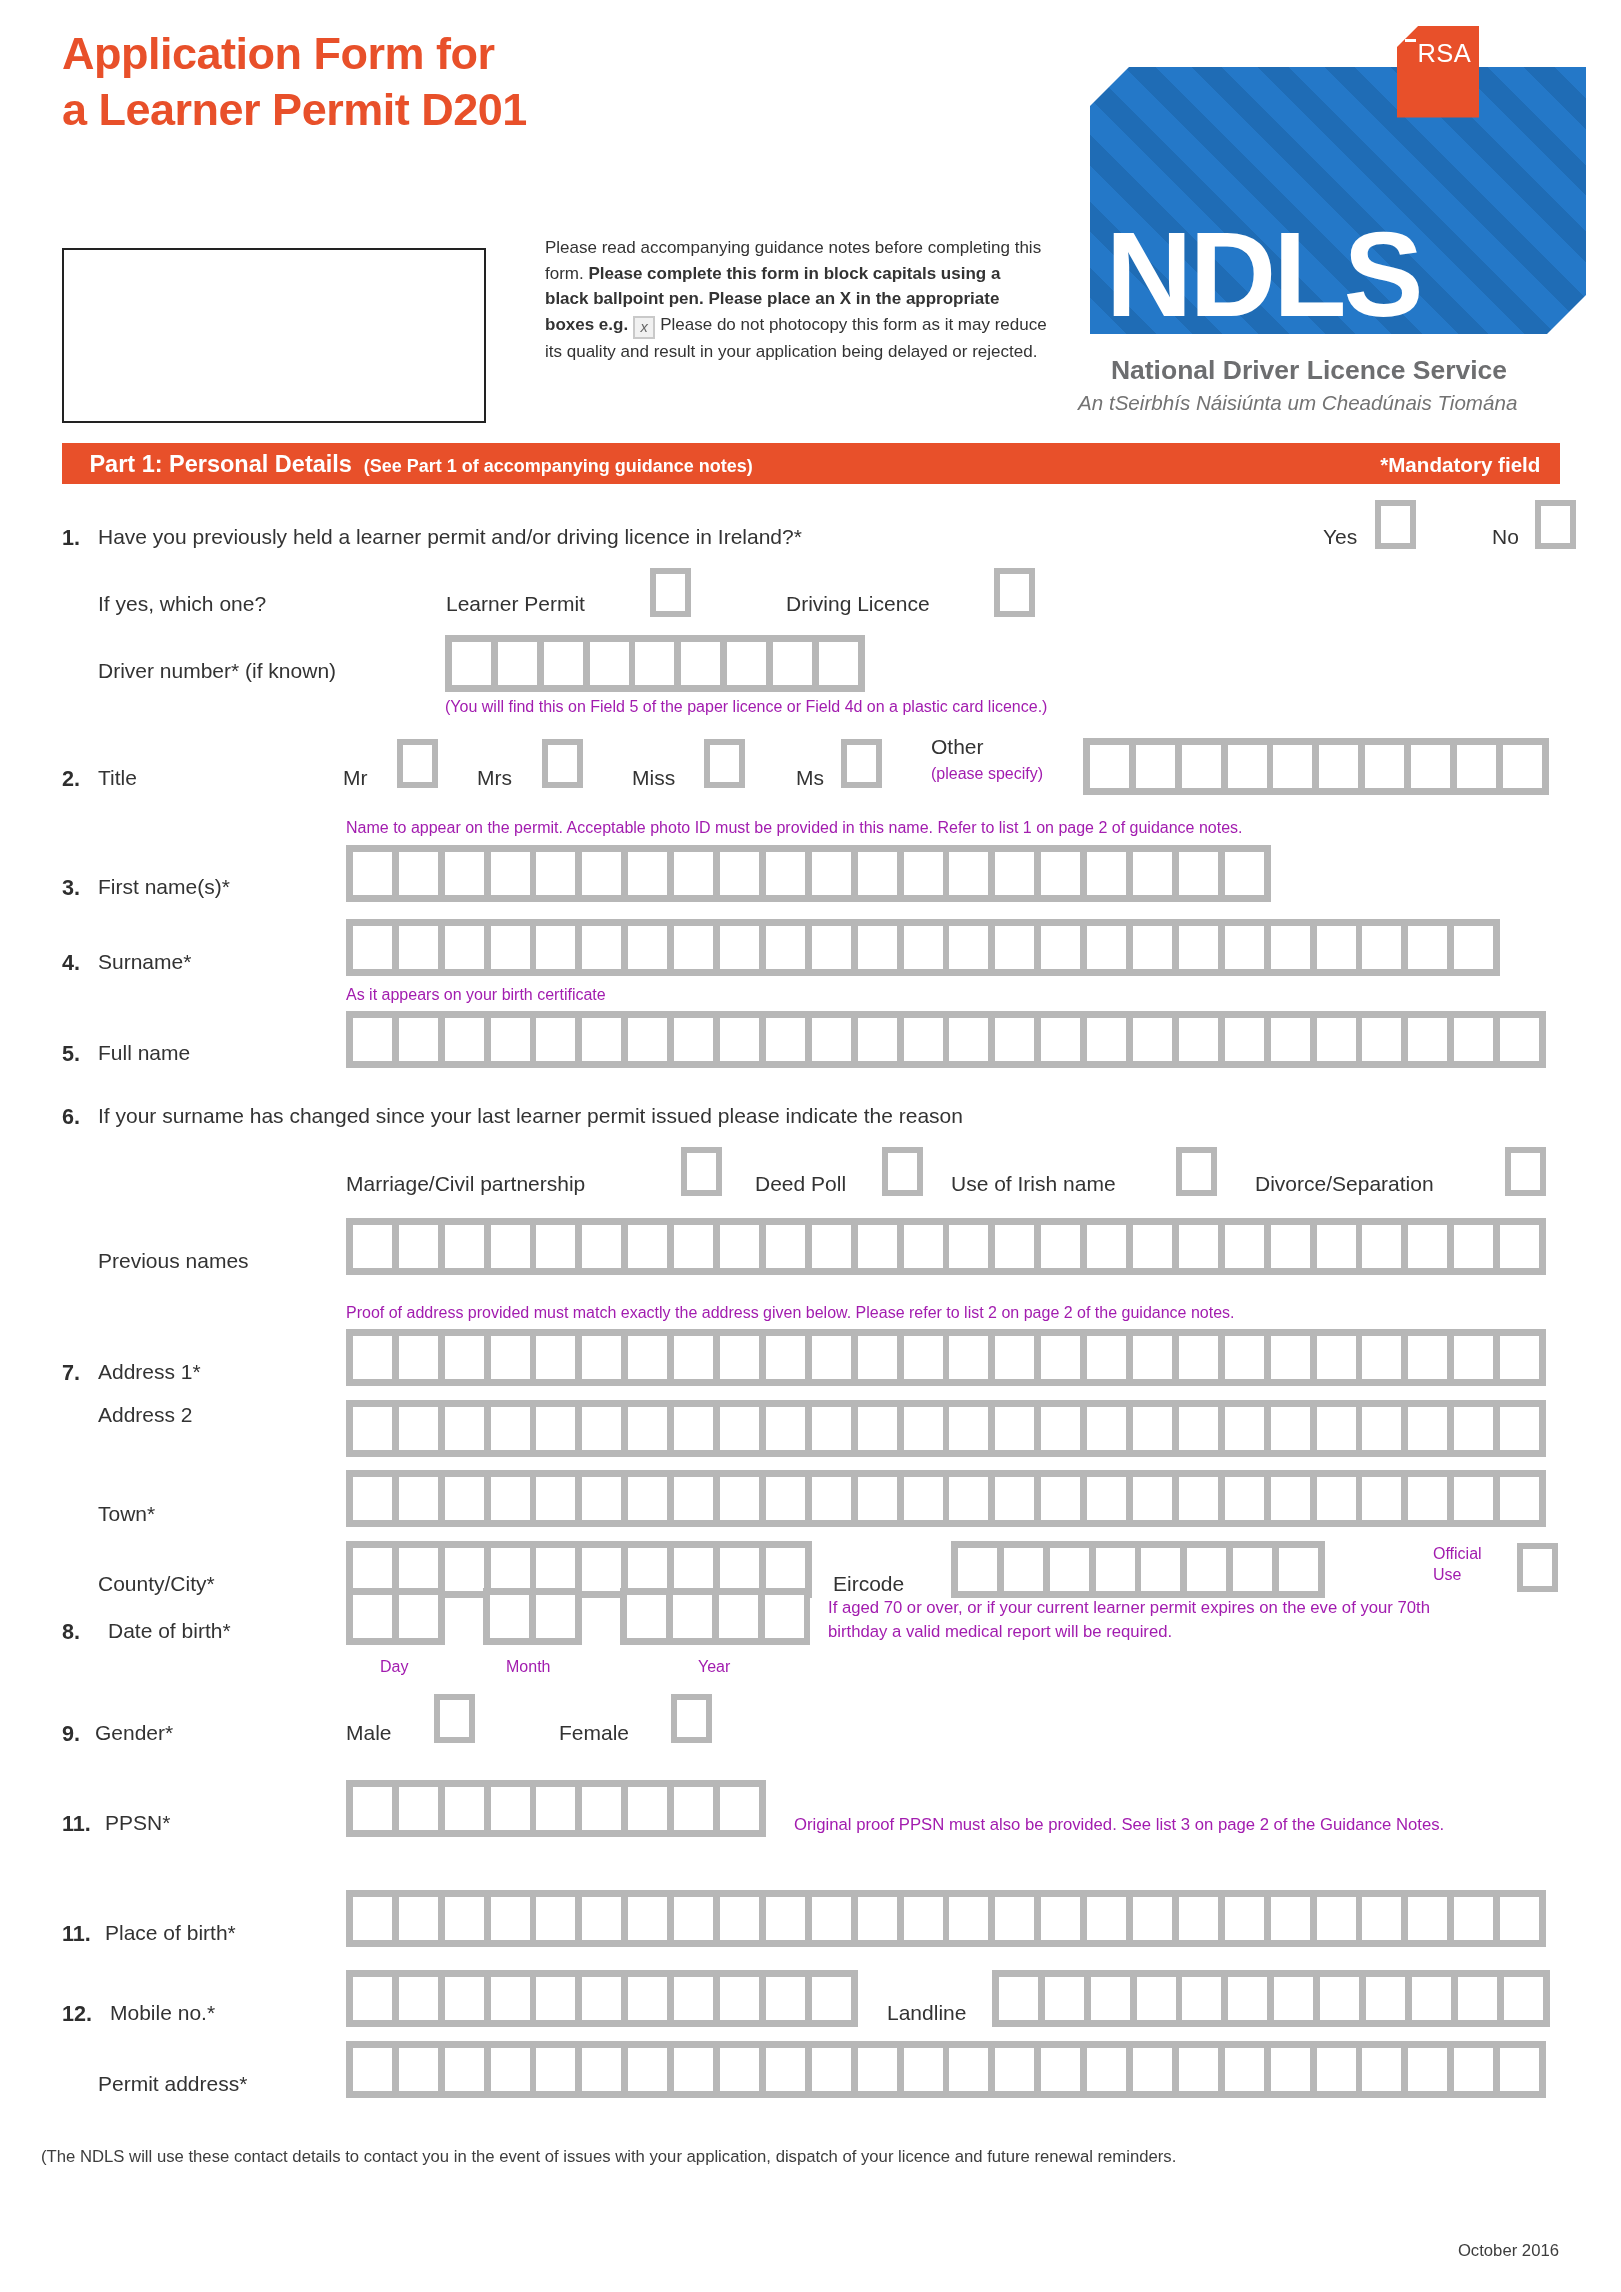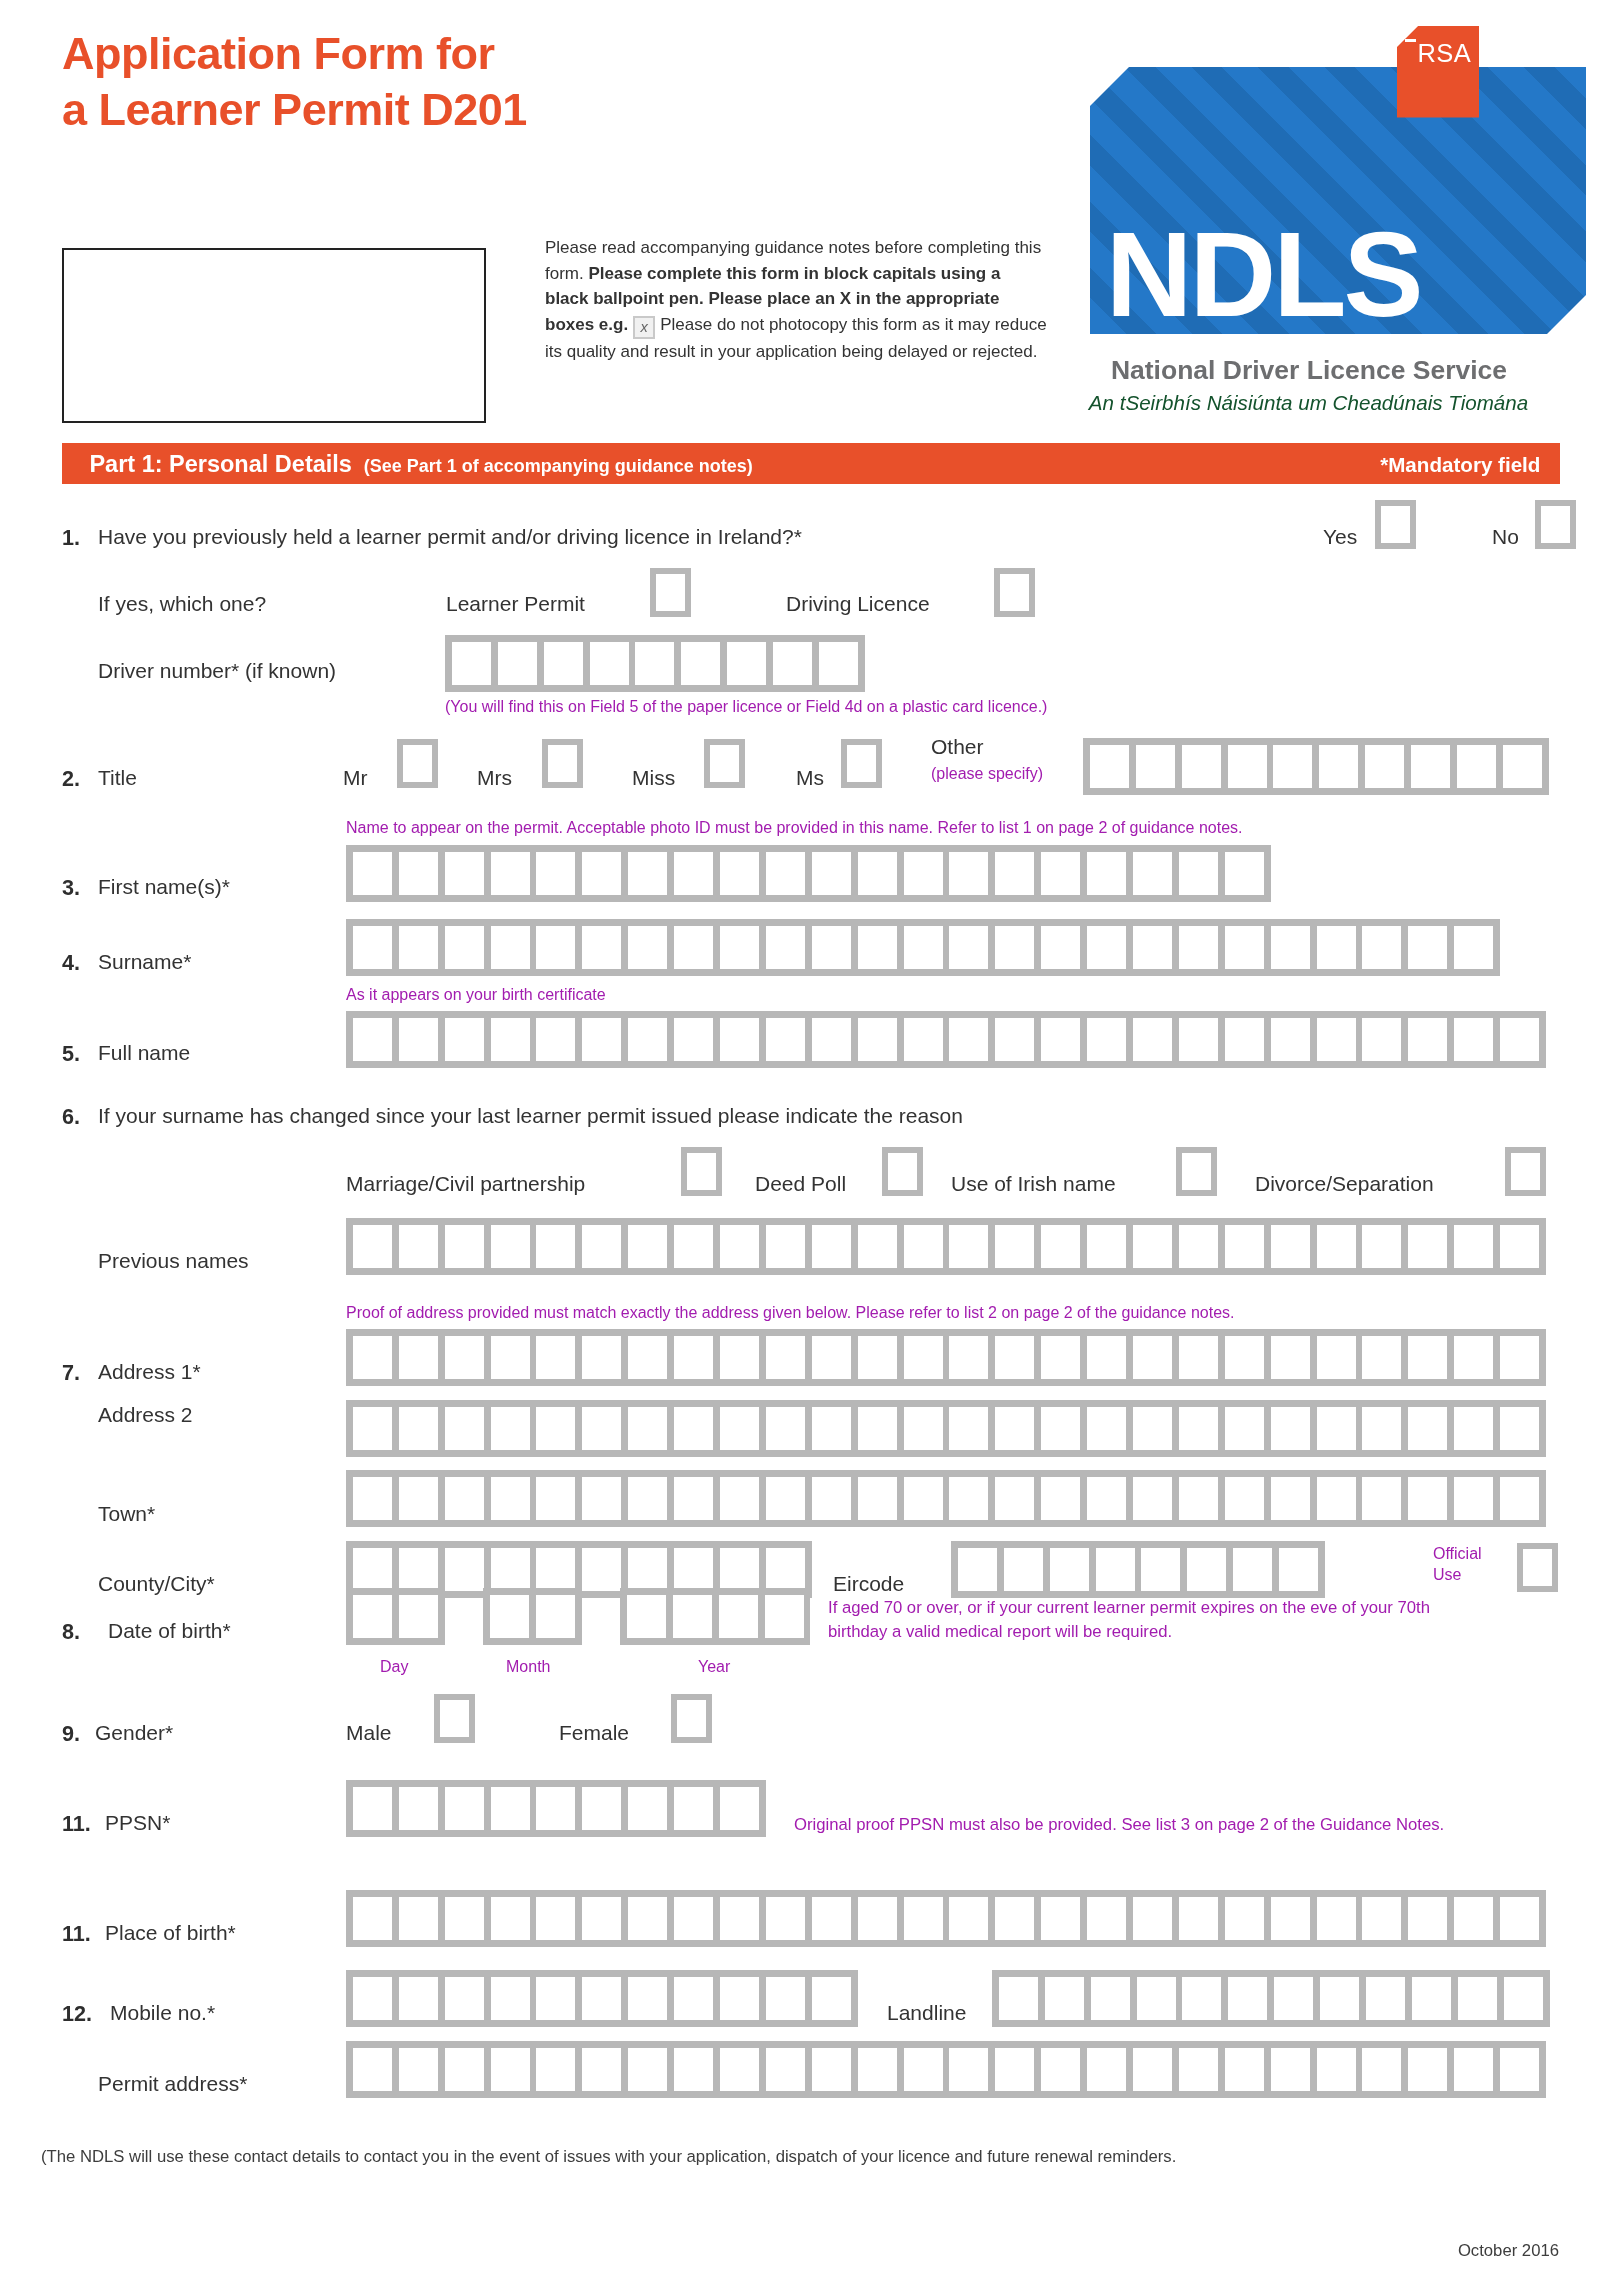--- a/index.html
+++ b/index.html
@@ -20,22 +20,22 @@
   .logo-word{position:absolute;left:15.7px;bottom:0px;font-size:120px;font-weight:bold;color:#ffffff;
              letter-spacing:-2.9px;line-height:1;}
   .rsa-tag{position:absolute;left:1397px;top:25.5px;width:82px;height:92px;background:#e8502a;
            clip-path:polygon(21.6px 0,100% 0,100% 100%,0 100%,0 21.6px);
            display:flex;align-items:flex-start;justify-content:center;}
   .rsa-inner{display:flex;margin-top:13.7px;}
   .rsa-dash{display:inline-block;width:11.8px;height:2.9px;background:#fff;margin-right:1px;}
   .rsa-text{color:#fff;font-size:25.5px;letter-spacing:0.5px;}
   .ndls-en{position:absolute;left:1090px;top:355px;width:438px;text-align:center;
            font-size:26.5px;font-weight:bold;color:#6d6e70;}
-  .ndls-ga{position:absolute;left:1078px;top:391px;width:461px;text-align:center;
-           font-size:20.6px;font-style:italic;color:#14532d;}
+  .ndls-ga{position:absolute;left:1078px;top:391px;width:461px;
+           font-size:20.6px;font-style:italic;color:#737373;}
 
   
   .bar{position:absolute;left:62px;top:443px;width:1498px;height:41px;background:#e8502a;color:#fff;
        display:flex;align-items:baseline;box-sizing:border-box;padding:7.8px 19.6px 0 27.4px;}
   .bar-title{font-size:23.5px;font-weight:bold;}
   .bar-sub{font-size:18px;font-weight:bold;margin-left:11.8px;}
   .bar-mandatory{font-size:20.6px;font-weight:bold;margin-left:auto;}
 
   
   .num{position:absolute;font-size:21.6px;font-weight:bold;color:#2e2e2e;}

